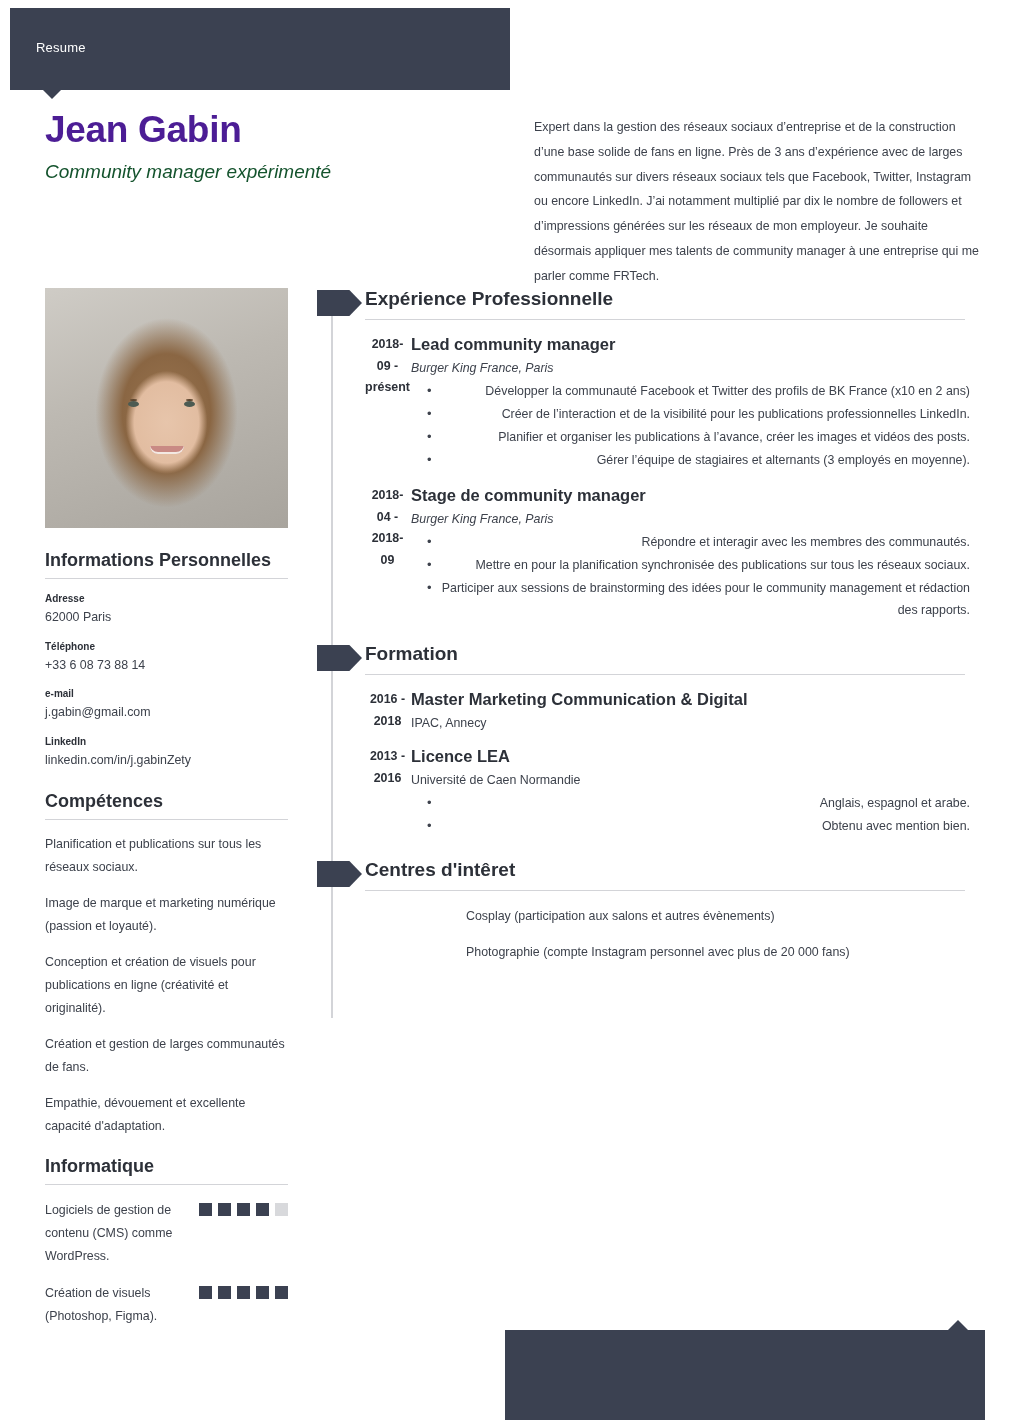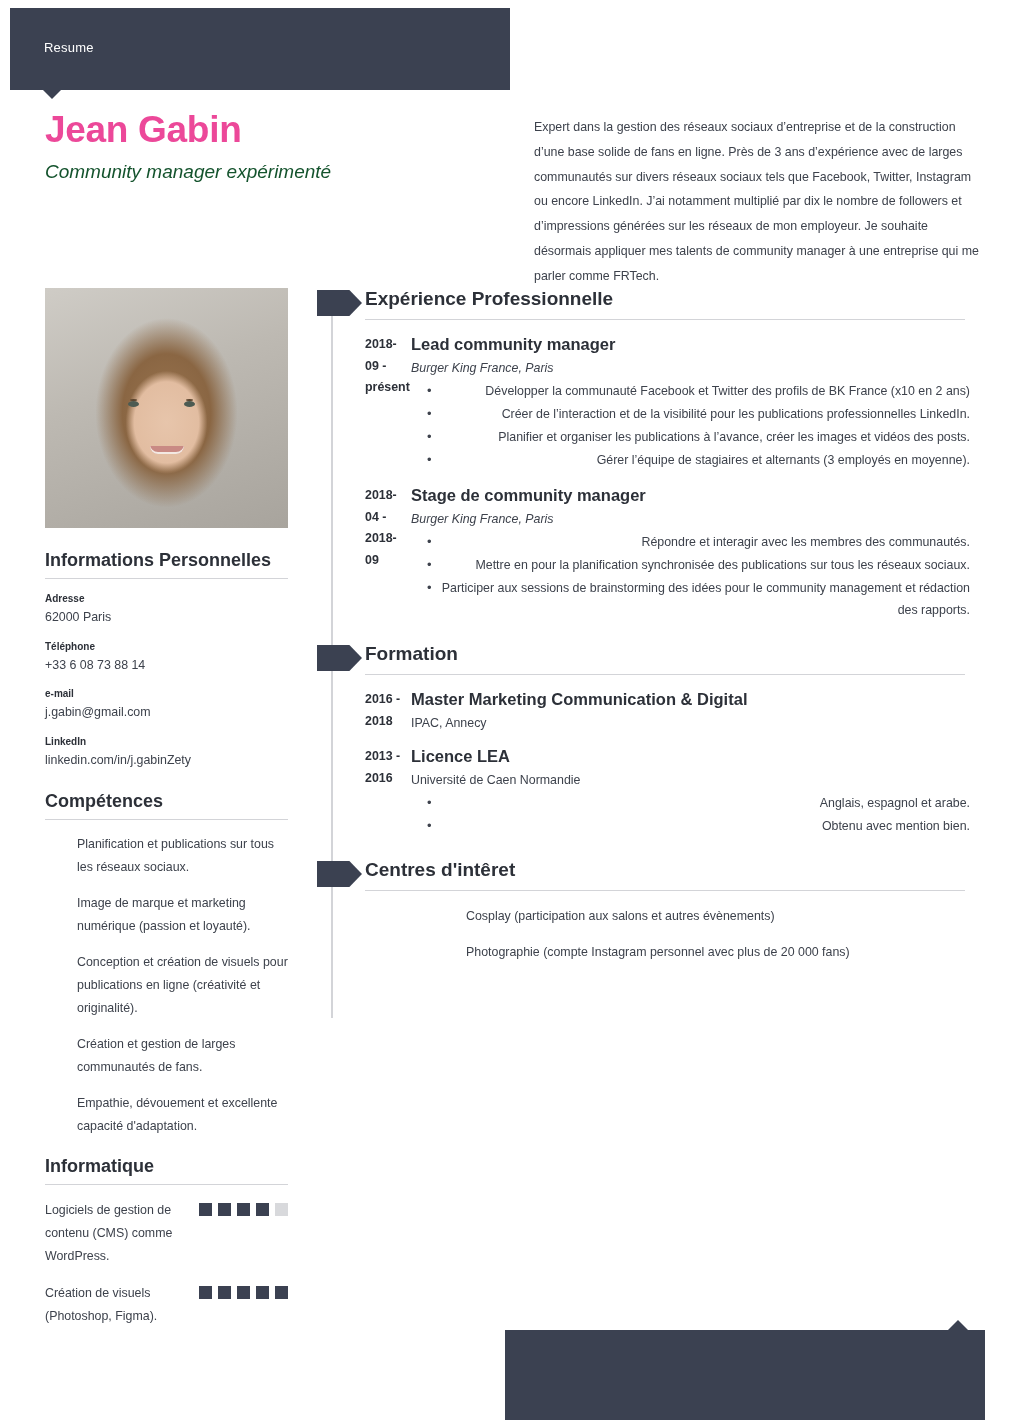--- a/index.html
+++ b/index.html
@@ -16,21 +16,21 @@
 
   
   .topbar {
     position: absolute;
     left: 10px; top: 8px;
     width: 500px; height: 82px;
     background: #3b4151;
   }
   .topbar-label {
     position: absolute;
-    left: 44px; top: 40px;
+    left: 36px; top: 40px;
     color: #ffffff;
     font-size: 13px;
     letter-spacing: .2px;
   }
   .topbar-notch {
     position: absolute;
     left: 43px; top: 90px;
     width: 0; height: 0;
     border-left: 9px solid transparent;
     border-right: 9px solid transparent;
@@ -51,21 +51,21 @@
     border-left: 10px solid transparent;
     border-right: 10px solid transparent;
     border-bottom: 10px solid #3b4151;
   }
 
   
   .name-block { position: absolute; left: 45px; top: 110px; width: 430px; }
   .full-name {
     font-size: 37px;
     font-weight: bold;
-    color: #ec4899;
+    color: #4c1d95;
     letter-spacing: -0.3px;
     line-height: 1.1;
     margin: 0;
   }
   .job-title {
     font-size: 19px;
     font-style: italic;
     color: #14532d;
     margin: 10px 0 0 0;
     font-weight: normal;
@@ -137,21 +137,20 @@
     color: #3d424c;
     margin: 0;
     line-height: 1.5;
   }
 
   .skill-item {
     font-size: 12.4px;
     color: #3d424c;
     line-height: 1.85;
     margin-top: 13px;
-    margin-left: 32px;
   }
 
   .rating-row {
     display: flex;
     align-items: flex-start;
     justify-content: space-between;
     margin-top: 14px;
     gap: 20px;
   }
   .rating-label {
@@ -202,20 +201,21 @@
 
   .entry { display: flex; margin-top: 14px; }
   .entry .dates {
     width: 100px;
     flex-shrink: 0;
     padding-left: 55px;
     font-size: 12.4px;
     font-weight: bold;
     color: #2c3038;
     line-height: 1.75;
+    text-align: center;
   }
   .entry .body { flex: 1; padding-left: 1px; }
   .entry h3 {
     margin: 0;
     font-size: 16.5px;
     font-weight: bold;
     color: #2c3038;
     line-height: 1.25;
   }
   .entry .org {

